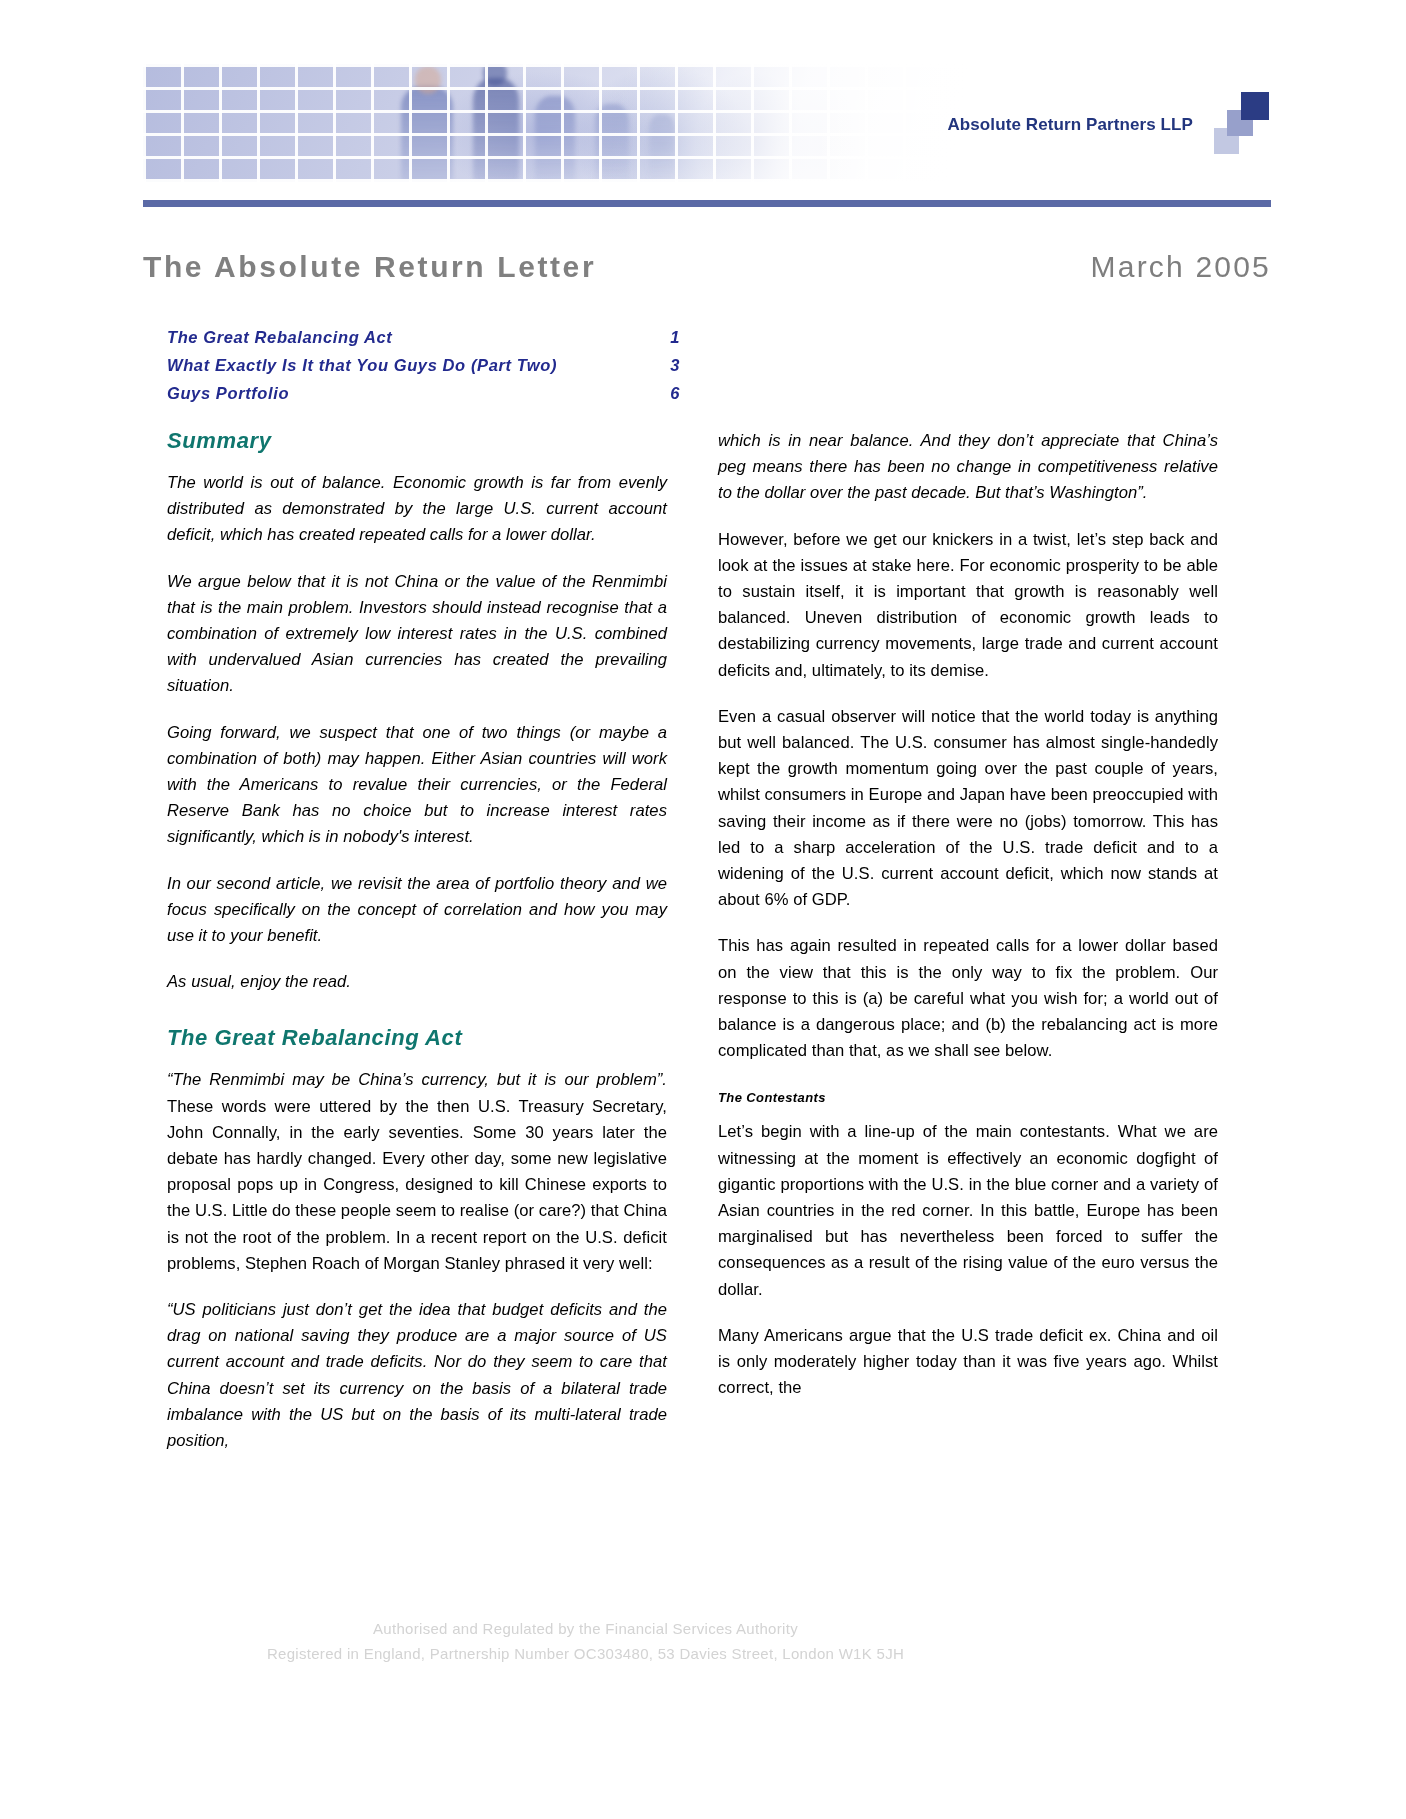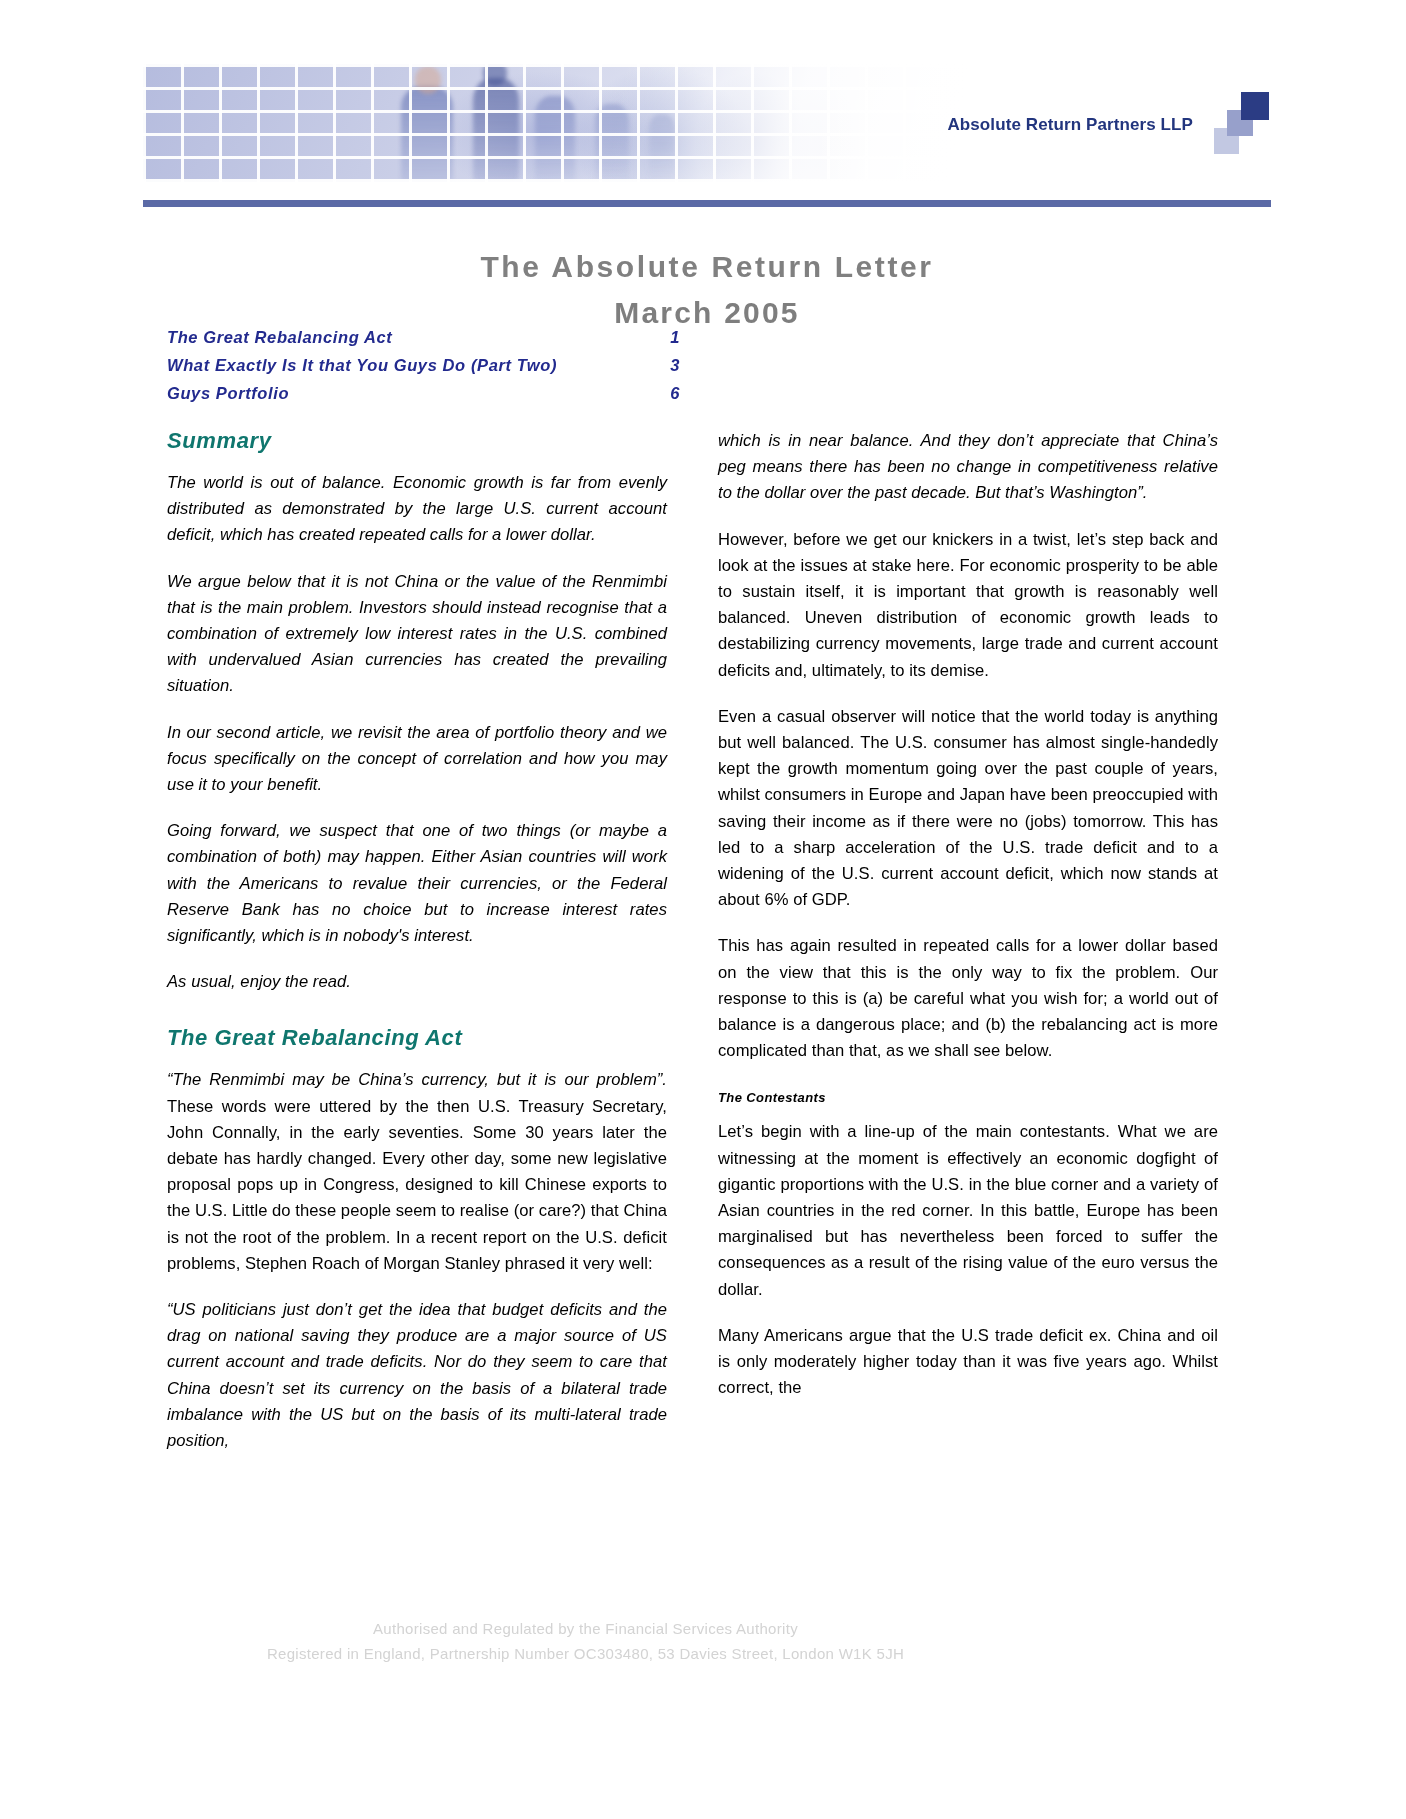--- a/index.html
+++ b/index.html
@@ -119,35 +119,33 @@
   }
 
   
   .title-row {
     position: absolute;
     left: 143px;
     top: 250px;
     width: 1128px;
     display: flex;
     justify-content: space-between;
-    align-items: center;
-    flex-direction: column;
+    align-items: flex-end;
   }
   .doc-title {
     font-size: 30px;
     font-weight: bold;
     color: #808080;
     letter-spacing: 2.6px;
   }
   .doc-date {
     font-size: 30px;
-    font-weight: bold;
+    font-weight: normal;
     color: #7e7e7e;
     letter-spacing: 2.2px;
-    margin-top: 12px;
   }
 
   
   .toc {
     position: absolute;
     left: 167px;
     top: 323px;
     width: 513px;
   }
   .toc-row {
@@ -265,22 +263,22 @@
       <span class="t-label">Guys Portfolio</span>
       <span class="t-page">6</span>
     </div>
   </div>
 
   <div class="col col-left">
     <h2 class="section">Summary</h2>
 
     <p class="body ital">The world is out of balance. Economic growth is far from evenly distributed as demonstrated by the large U.S. current account deficit, which has created repeated calls for a lower dollar.</p>
     <p class="body ital">We argue below that it is not China or the value of the Renmimbi that is the main problem. Investors should instead recognise that a combination of extremely low interest rates in the U.S. combined with undervalued Asian currencies has created the prevailing situation.</p>
+    <p class="body ital">Going forward, we suspect that one of two things (or maybe a combination of both) may happen. Either Asian countries will work with the Americans to revalue their currencies, or the Federal Reserve Bank has no choice but to increase interest rates significantly, which is in nobody's interest.</p>
     <p class="body ital">In our second article, we revisit the area of portfolio theory and we focus specifically on the concept of correlation and how you may use it to your benefit.</p>
-    <p class="body ital">Going forward, we suspect that one of two things (or maybe a combination of both) may happen. Either Asian countries will work with the Americans to revalue their currencies, or the Federal Reserve Bank has no choice but to increase interest rates significantly, which is in nobody's interest.</p>
     <p class="body ital">As usual, enjoy the read.</p>
 
     <h2 class="section spaced-top">The Great Rebalancing Act</h2>
 
     <p class="body"><span class="ital" style="font-style:italic">“The Renmimbi may be China’s currency, but it is our problem”.</span><span> These words were uttered by the then U.S. Treasury Secretary, John Connally, in the early seventies. Some 30 years later the debate has hardly changed. Every other day, some new legislative proposal pops up in Congress, designed to kill Chinese exports to the U.S. Little do these people seem to realise (or care?) that China is not the root of the problem. In a recent report on the U.S. deficit problems, Stephen Roach of Morgan Stanley phrased it very well:</span></p>
 
     <p class="body ital">“US politicians just don’t get the idea that budget deficits and the drag on national saving they produce are a major source of US current account and trade deficits.  Nor do they seem to care that China doesn’t set its currency on the basis of a bilateral trade imbalance with the US but on the basis of its multi-lateral trade position,</p>
   </div>
 
   <div class="col col-right">

